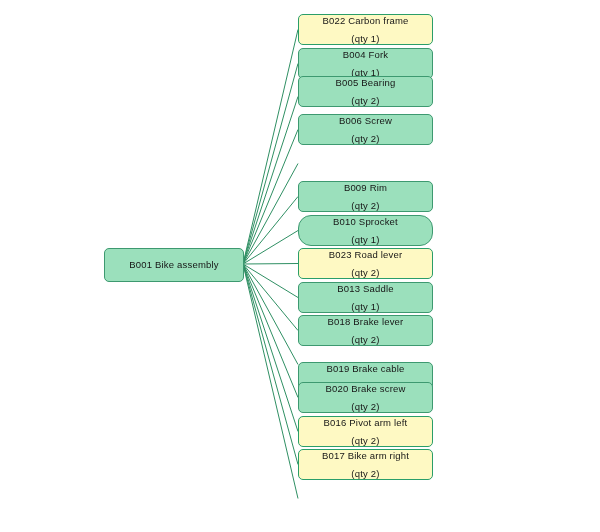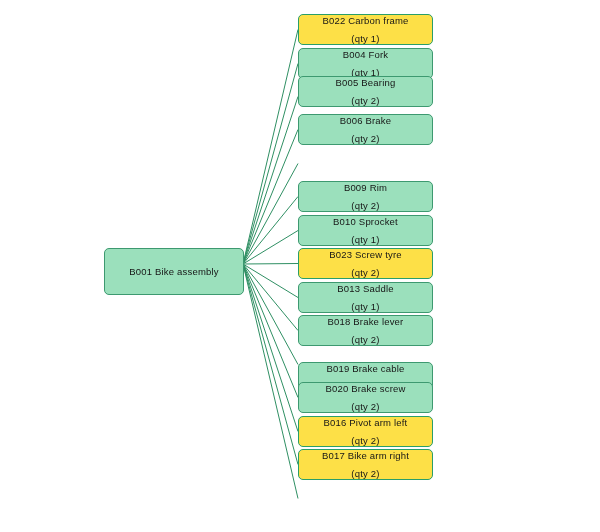--- a/index.html
+++ b/index.html
@@ -38,35 +38,35 @@
     color: #161616;
     font-size: 9.5px;
     line-height: 1.0;
     text-align: center;
     letter-spacing: 0.02em;
   }
   .node.fill-light {
     background: #9be0bc;
   }
   .node.fill-dark {
-    background: #fde047;
+    background: #fef9c3;
     border-color: #2a9e69;
   }
   .node-label {
     display: block;
   }
   .node-qty {
     display: block;
     margin-top: 9px;
   }
   #root-node {
     left: 104px;
     top: 248px;
     width: 140px;
-    height: 47px;
+    height: 34px;
     justify-content: center;
   }
   #root-node .node-label {
     margin: 0;
   }
   .child-node {
     left: 298px;
     width: 135px;
     height: 31px;
   }
@@ -104,33 +104,33 @@
     </div>
     <div class="node child-node fill-light" style="top: 48px;">
       <span class="node-label">B004 Fork</span>
       <span class="node-qty">(qty 1)</span>
     </div>
     <div class="node child-node fill-light" style="top: 76px;">
       <span class="node-label">B005 Bearing</span>
       <span class="node-qty">(qty 2)</span>
     </div>
     <div class="node child-node fill-light" style="top: 114px;">
-      <span class="node-label">B006 Brake</span>
+      <span class="node-label">B006 Screw</span>
       <span class="node-qty">(qty 2)</span>
     </div>
     <div class="node child-node fill-light" style="top: 181px;">
       <span class="node-label">B009 Rim</span>
       <span class="node-qty">(qty 2)</span>
     </div>
-    <div class="node child-node fill-light" style="top: 215px;">
+    <div class="node child-node fill-light" style="top: 215px; border-radius: 13px;">
       <span class="node-label">B010 Sprocket</span>
       <span class="node-qty">(qty 1)</span>
     </div>
     <div class="node child-node fill-dark" style="top: 248px;">
-      <span class="node-label">B023 Screw tyre</span>
+      <span class="node-label">B023 Road lever</span>
       <span class="node-qty">(qty 2)</span>
     </div>
     <div class="node child-node fill-light" style="top: 282px;">
       <span class="node-label">B013 Saddle</span>
       <span class="node-qty">(qty 1)</span>
     </div>
     <div class="node child-node fill-light" style="top: 315px;">
       <span class="node-label">B018 Brake lever</span>
       <span class="node-qty">(qty 2)</span>
     </div>

